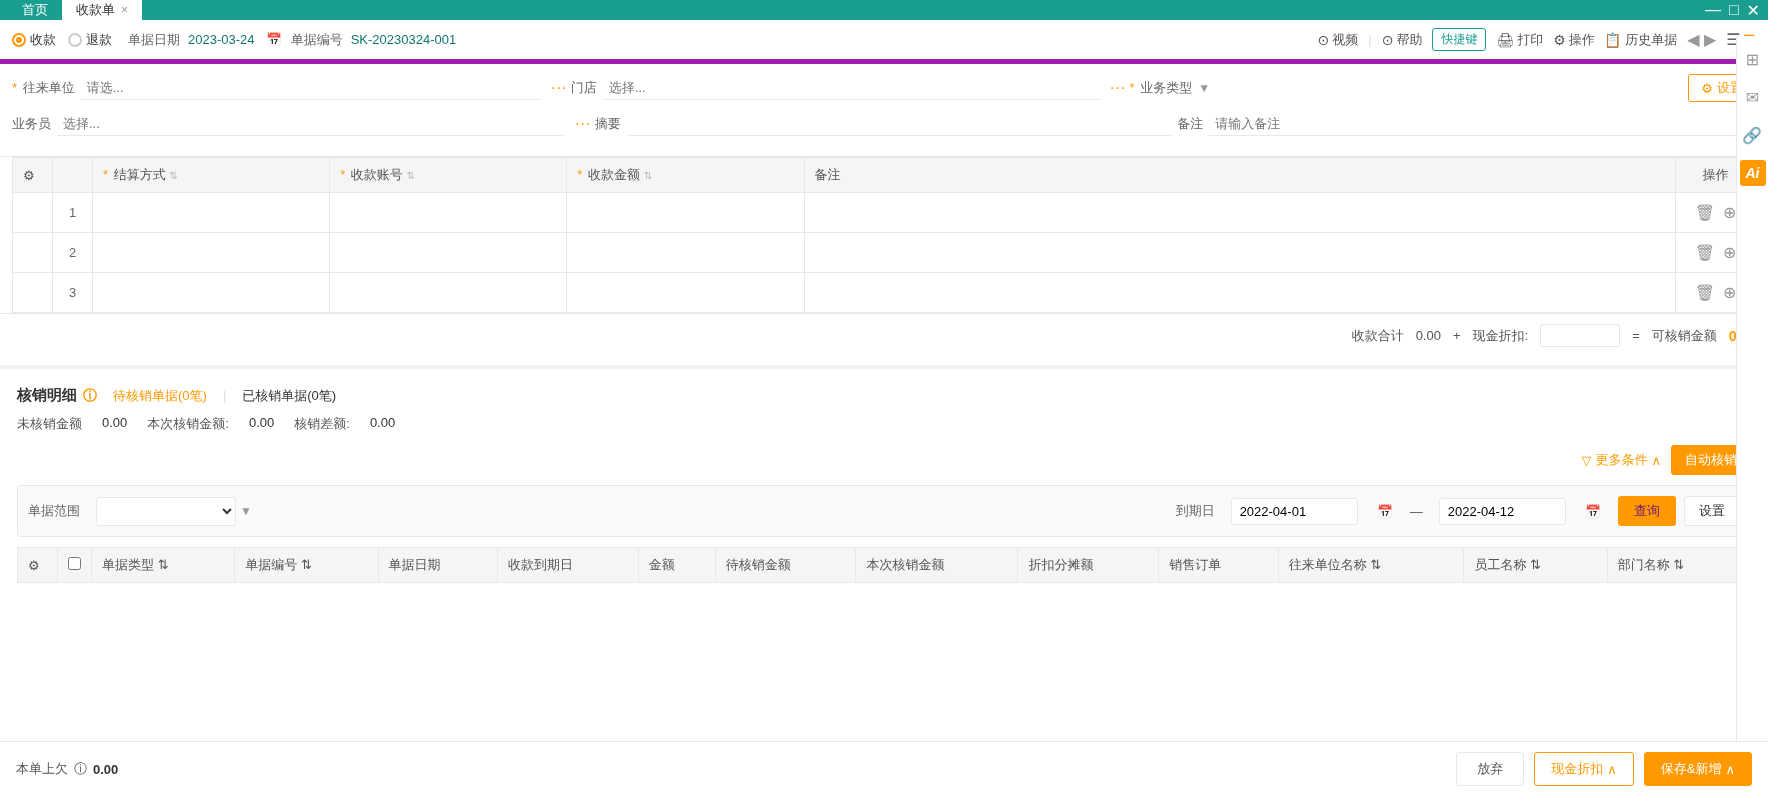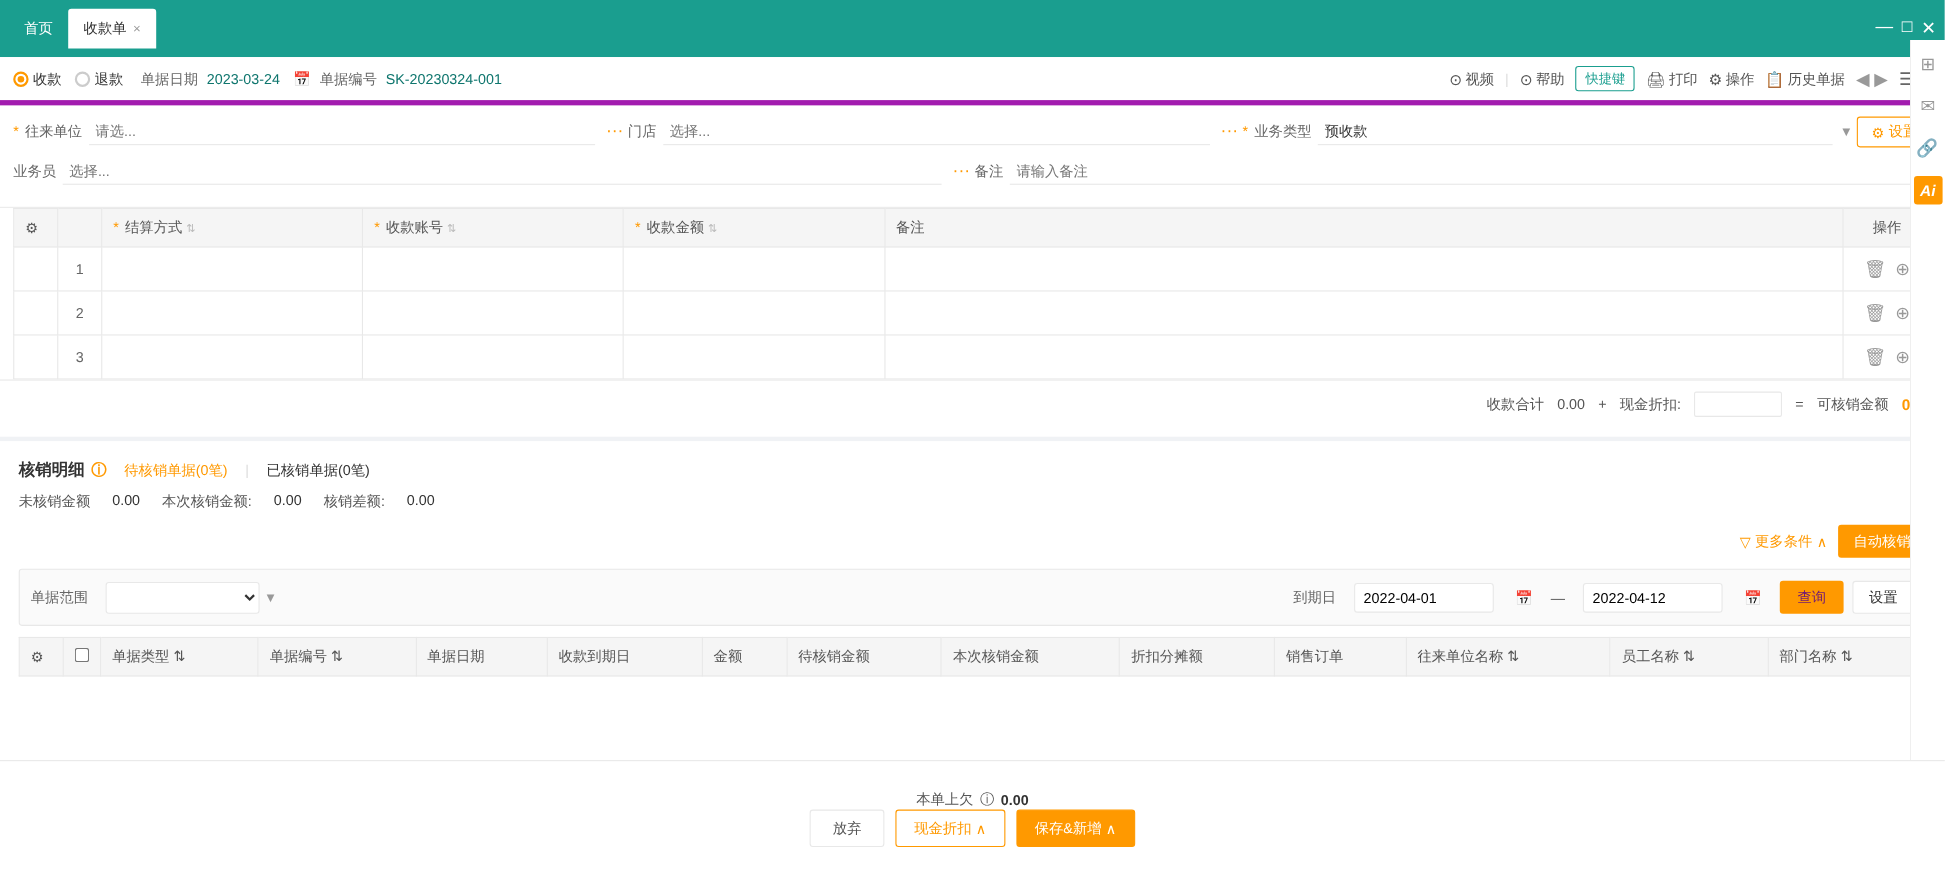--- a/index.html
+++ b/index.html
@@ -3,21 +3,21 @@
   <meta charset="utf-8">
   <style>
     * { box-sizing: border-box; margin: 0; padding: 0; }
     body { font-family: 'Microsoft YaHei', Arial, sans-serif; font-size: 13px; background: #f0f2f5; color: #333; overflow: hidden; }
 
     
     .tab-bar {
       display: flex;
       align-items: center;
       background: #1a9e8f;
-      height: 52px;
+      height: 20px;
       padding: 0 8px;
     }
     .tab-item {
       display: flex;
       align-items: center;
       padding: 0 14px;
       height: 36px;
       color: #fff;
       font-size: 13px;
       cursor: pointer;
@@ -353,26 +353,25 @@
     }
 
     
     .bottom-bar {
       position: fixed;
       bottom: 0;
       left: 0;
       right: 0;
       background: #fff;
       border-top: 1px solid #e8e8e8;
-      padding: 26px 16px;
+      padding: 10px 16px;
       display: flex;
       align-items: center;
       justify-content: space-between;
       z-index: 100;
-      flex-direction: column;
     }
     .bottom-left { display: flex; align-items: center; gap: 6px; color: #555; font-size: 13px; }
     .bottom-right { display: flex; gap: 10px; }
     .btn-abandon {
       background: #fff;
       border: 1px solid #e8e8e8;
       color: #555;
       border-radius: 3px;
       padding: 7px 20px;
       cursor: pointer;
@@ -510,34 +509,37 @@
       <div class="form-field" style="flex:2">
         <label>门店</label>
         <input class="form-input" type="text" placeholder="选择..." style="">
         <span class="dots-btn">···</span>
       </div>
       <div class="form-field" style="flex:2">
         <label>
           <span class="req">*</span>
           <span>业务类型</span>
         </label>
-        <input class="form-input" type="text" value="预收款" style="color: rgb(51, 51, 51);" placeholder="预收款">
         <span class="dropdown-arrow">▼</span>
       </div>
       <button class="settings-btn">
         <span class="icon">⚙</span>
         <span>设置</span>
       </button>
     </div>
 
     <div class="form-row">
       <div class="form-field" style="flex:2">
         <label>业务员</label>
         <input class="form-input" type="text" placeholder="选择..." style="">
         <span class="dots-btn">···</span>
+      </div>
+      <div class="form-field" style="flex:2">
+        <label>摘要</label>
+        <input class="form-input" type="text" style="">
       </div>
       <div class="form-field" style="flex:2">
         <label>备注</label>
         <input class="form-input" type="text" placeholder="请输入备注" style="">
       </div>
     </div>
   </div>
 
   <div class="table-container">
     <table class="data-table">

